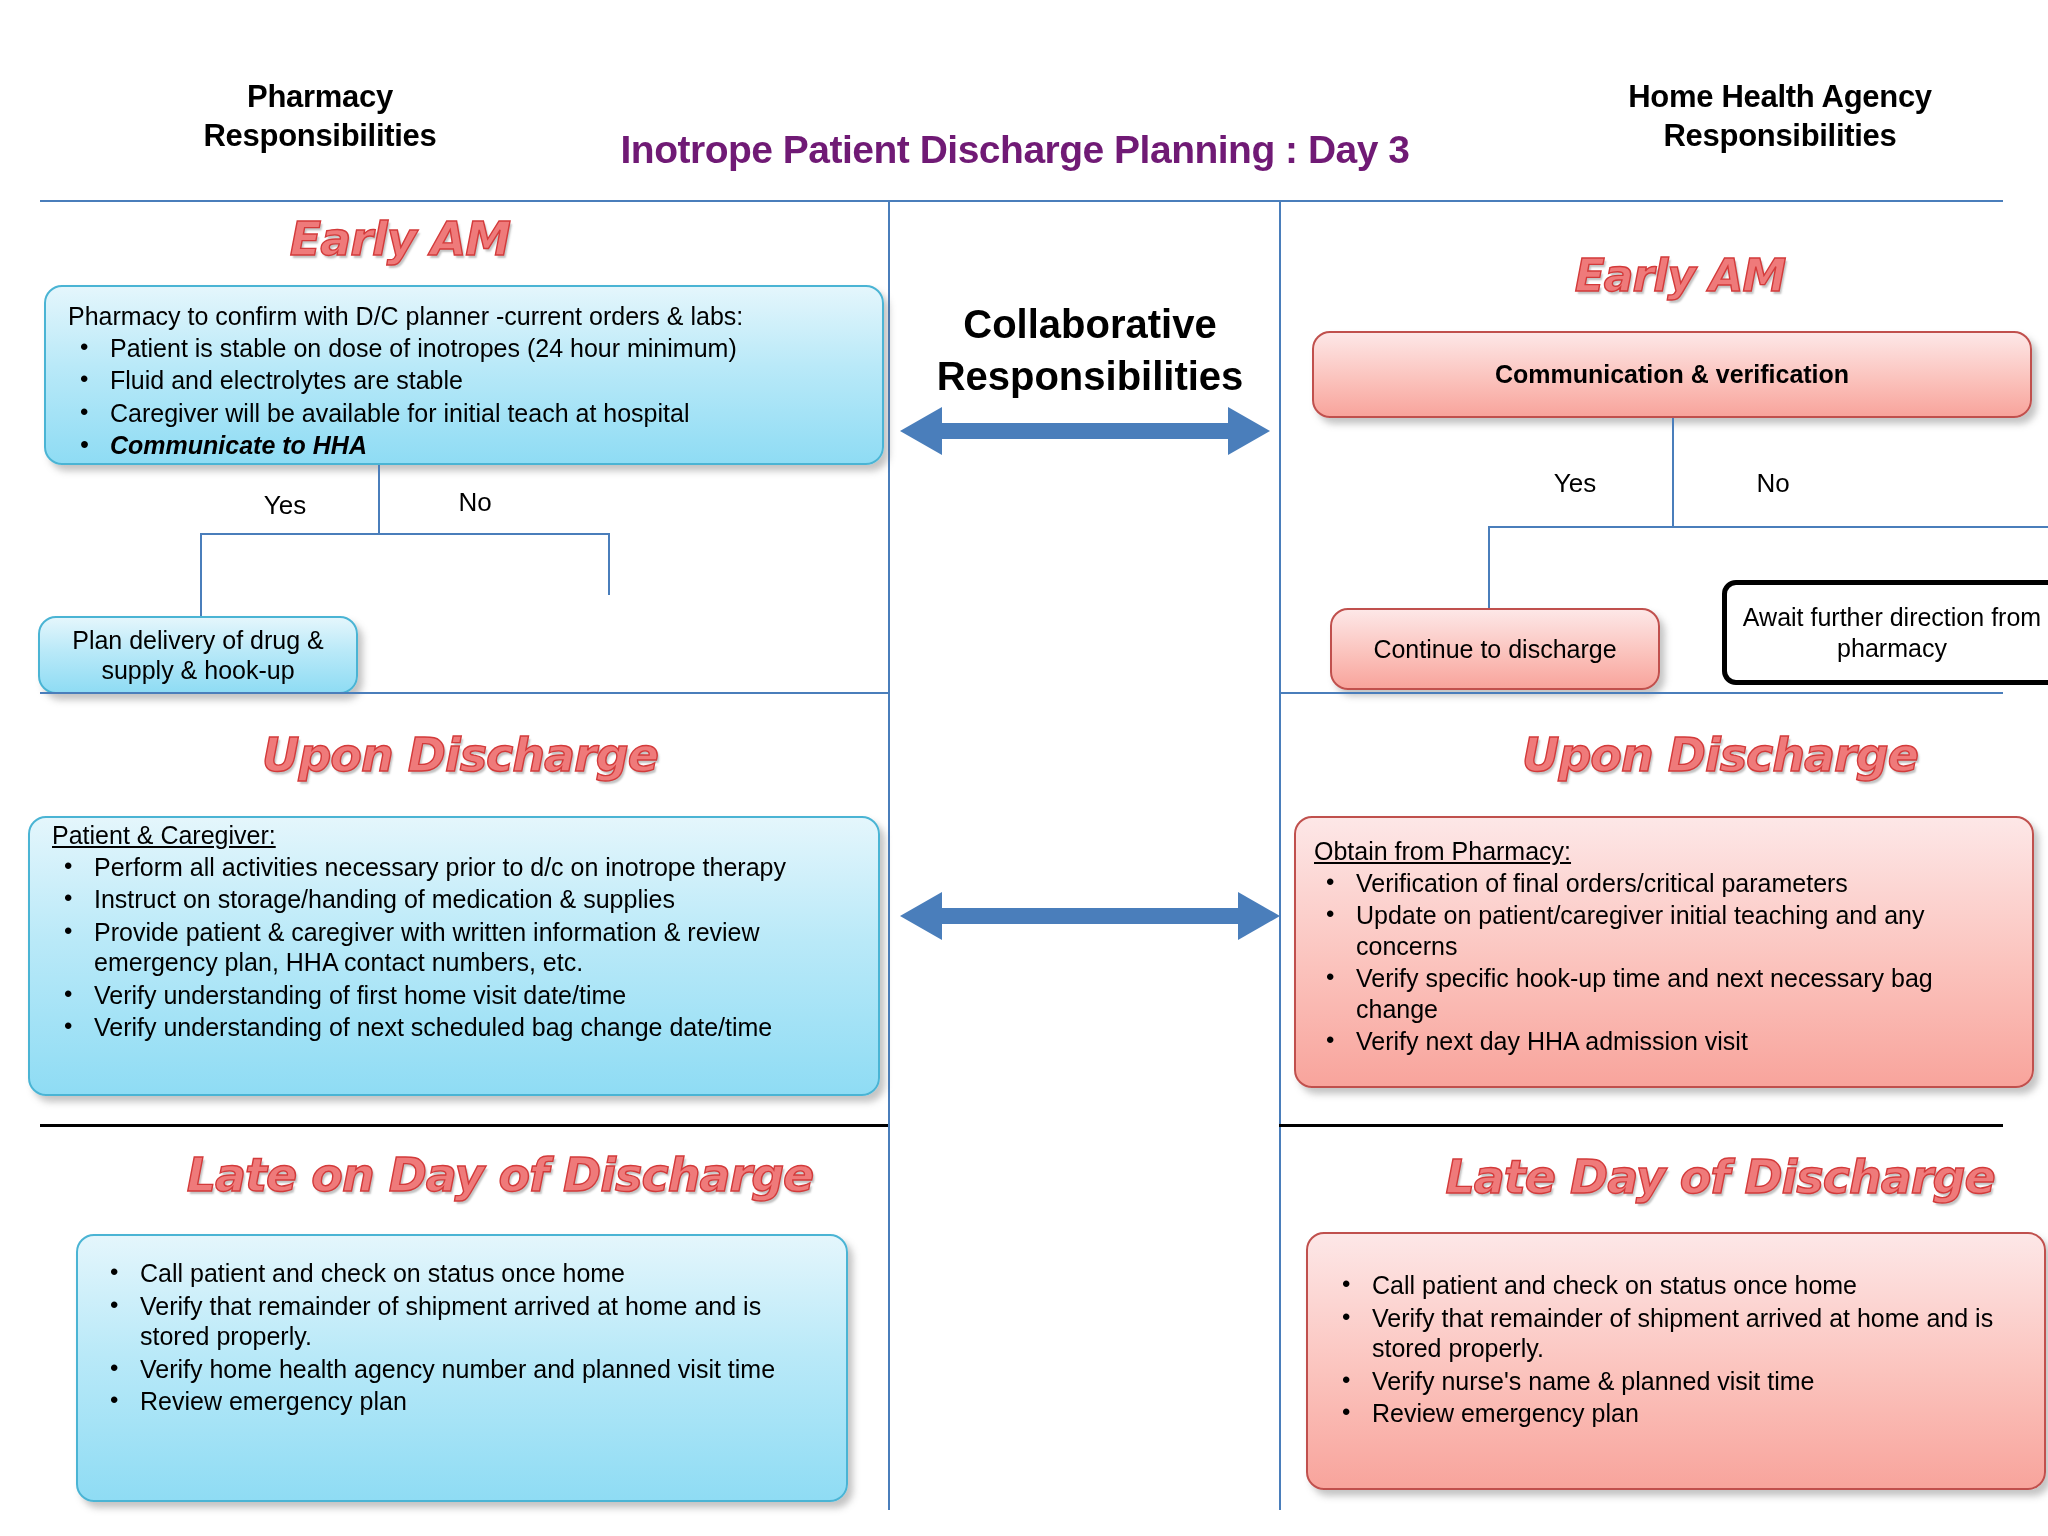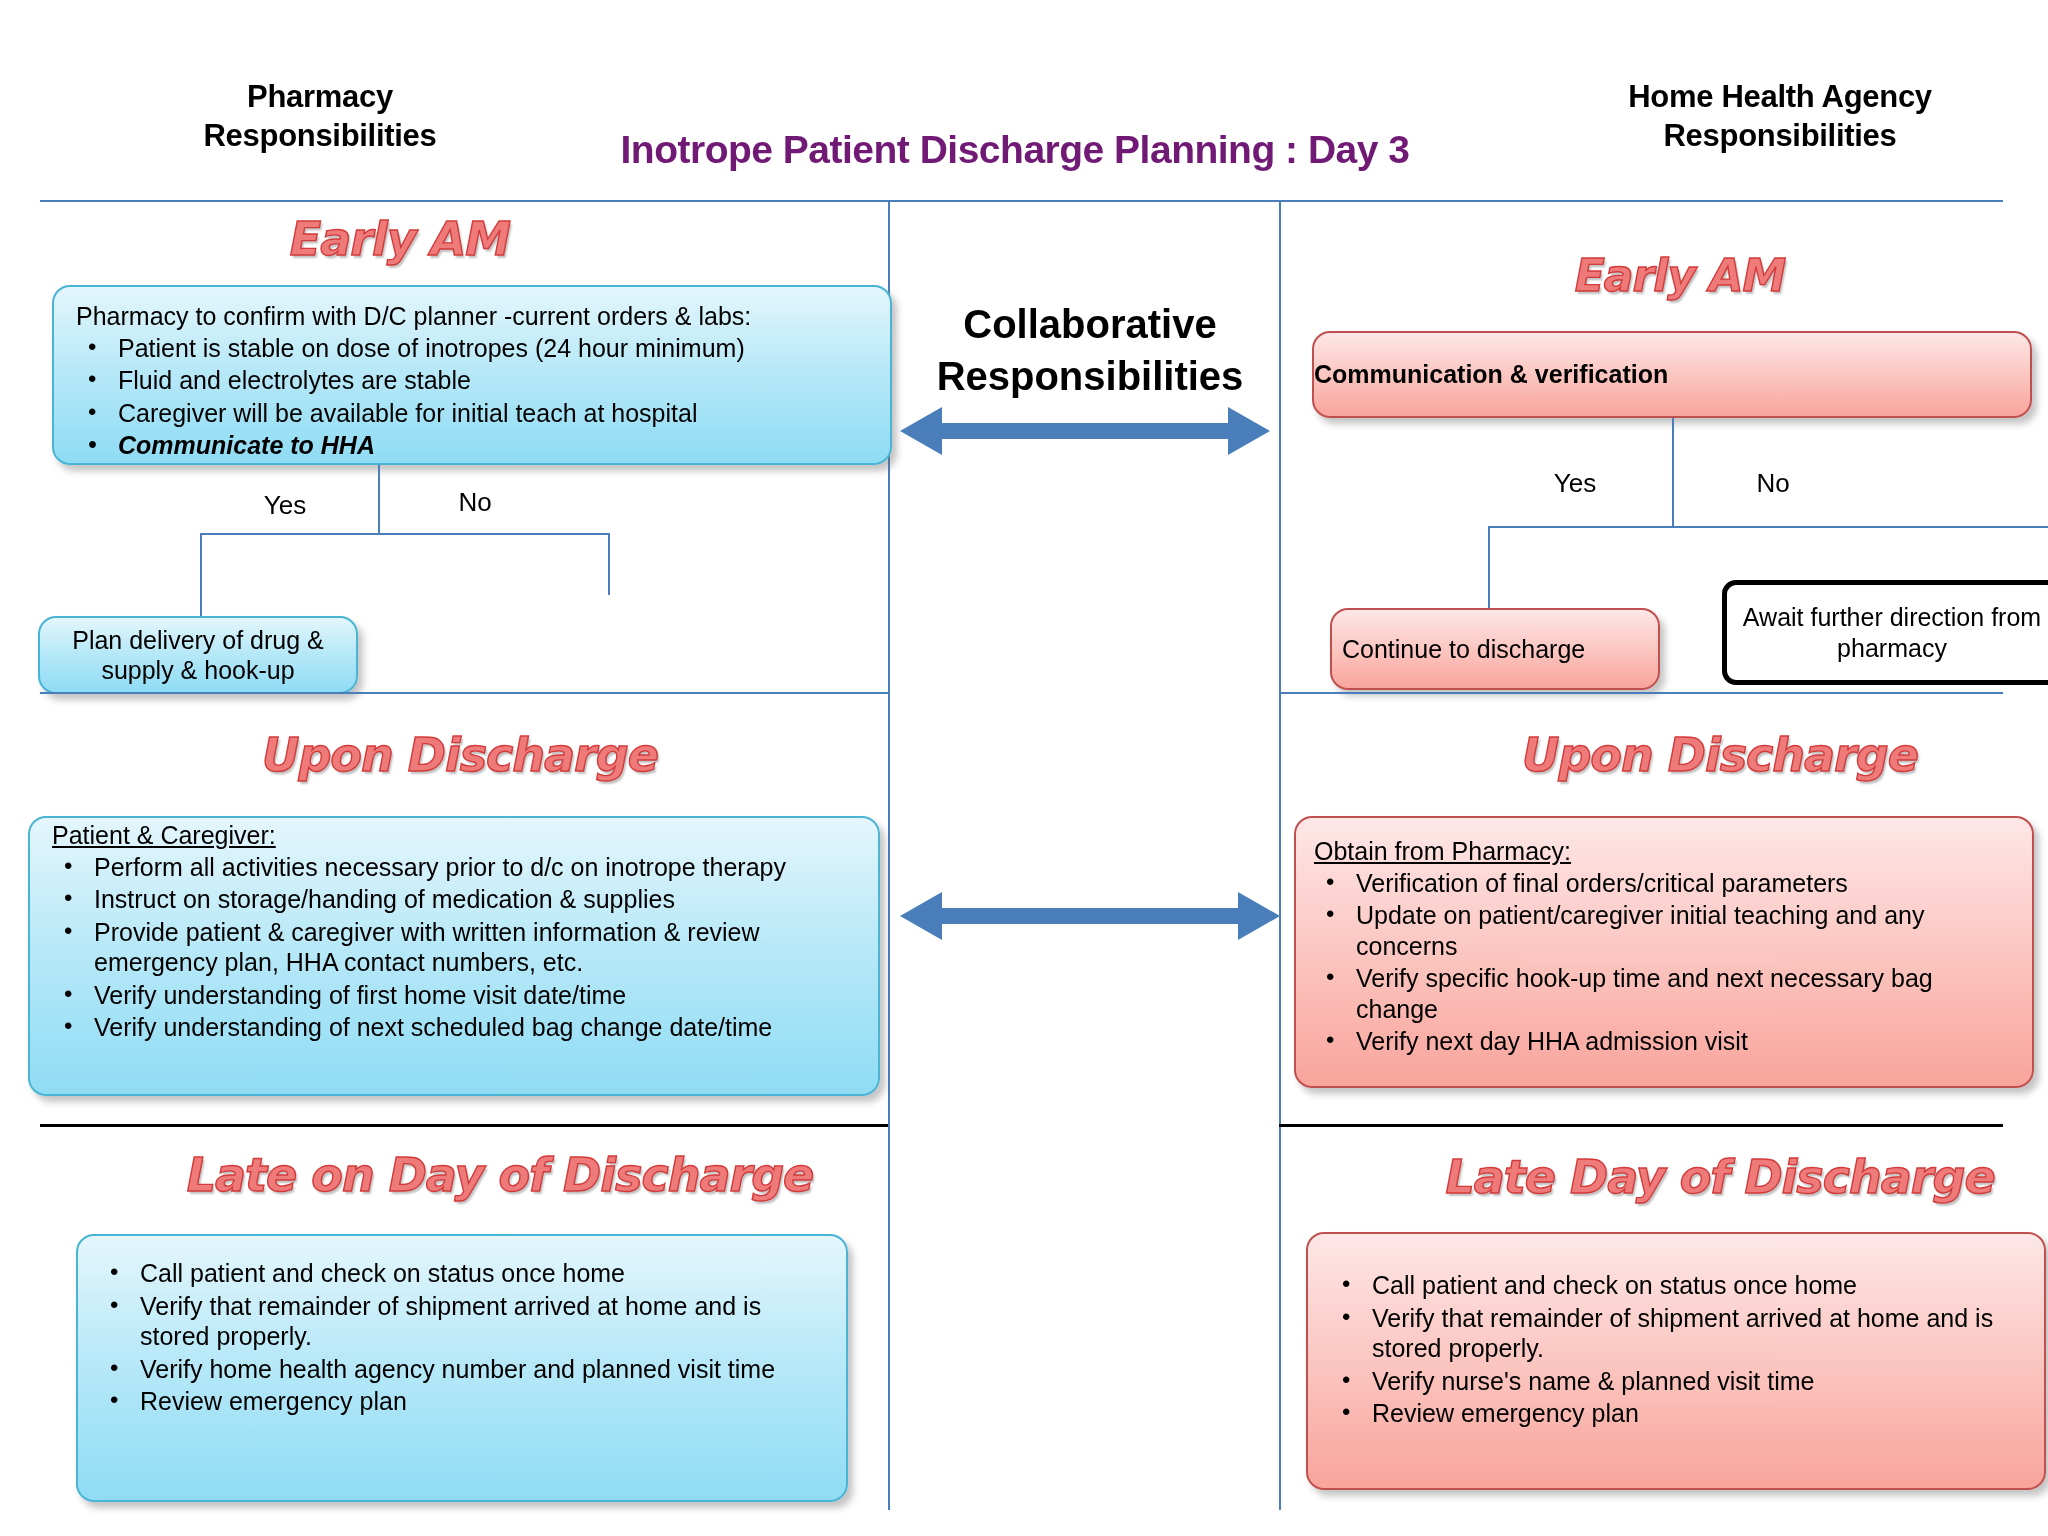--- a/index.html
+++ b/index.html
@@ -79,21 +79,21 @@
   .box-white {
     background: #ffffff;
     border: 5px solid #000000;
     border-radius: 14px;
     box-shadow: none;
     color: #000;
   }
 
   .box-text { font-size: 25px; line-height: 1.22; }
   .centered {
-    display: flex; align-items: center; 
+    display: flex; align-items: center; justify-content: center;
     text-align: center;
   }
   .bold { font-weight: bold; }
 
   
   ul.bl { list-style: none; margin: 0; padding: 0; }
   ul.bl > li {
     position: relative;
     padding-left: 42px;
     margin: 0 0 2px 0;
@@ -144,21 +144,21 @@
   <div class="abs vline-blue" style="left:888px; top:200px; height:1310px;"></div>
   <div class="abs vline-blue" style="left:1279px; top:200px; height:1310px;"></div>
 
   <div class="abs collab-label" style="left:900px; top:298px; width:380px;">
     <div>Collaborative</div>
     <div>Responsibilities</div>
   </div>
 
   <div class="abs wordart" style="left:200px; top:212px; width:400px; font-size:46px;">Early AM</div>
 
-  <div class="abs box box-blue box-text" style="left:44px; top:285px; width:840px; height:180px; padding:14px 20px 10px 22px;margin-left:8px;">
+  <div class="abs box box-blue box-text" style="left:44px; top:285px; width:840px; height:180px; padding:14px 20px 10px 22px;">
     <div class="lead">Pharmacy to confirm with D/C planner -current orders &amp; labs:</div>
     <ul class="bl">
       <li>Patient is stable on dose of inotropes (24 hour minimum)</li>
       <li>Fluid and electrolytes are stable</li>
       <li>Caregiver will be available for initial teach at hospital</li>
       <li class="bi">Communicate to HHA</li>
     </ul>
   </div>
 
   <div class="abs conn conn-v" style="left:378px; top:465px; height:68px;"></div>

